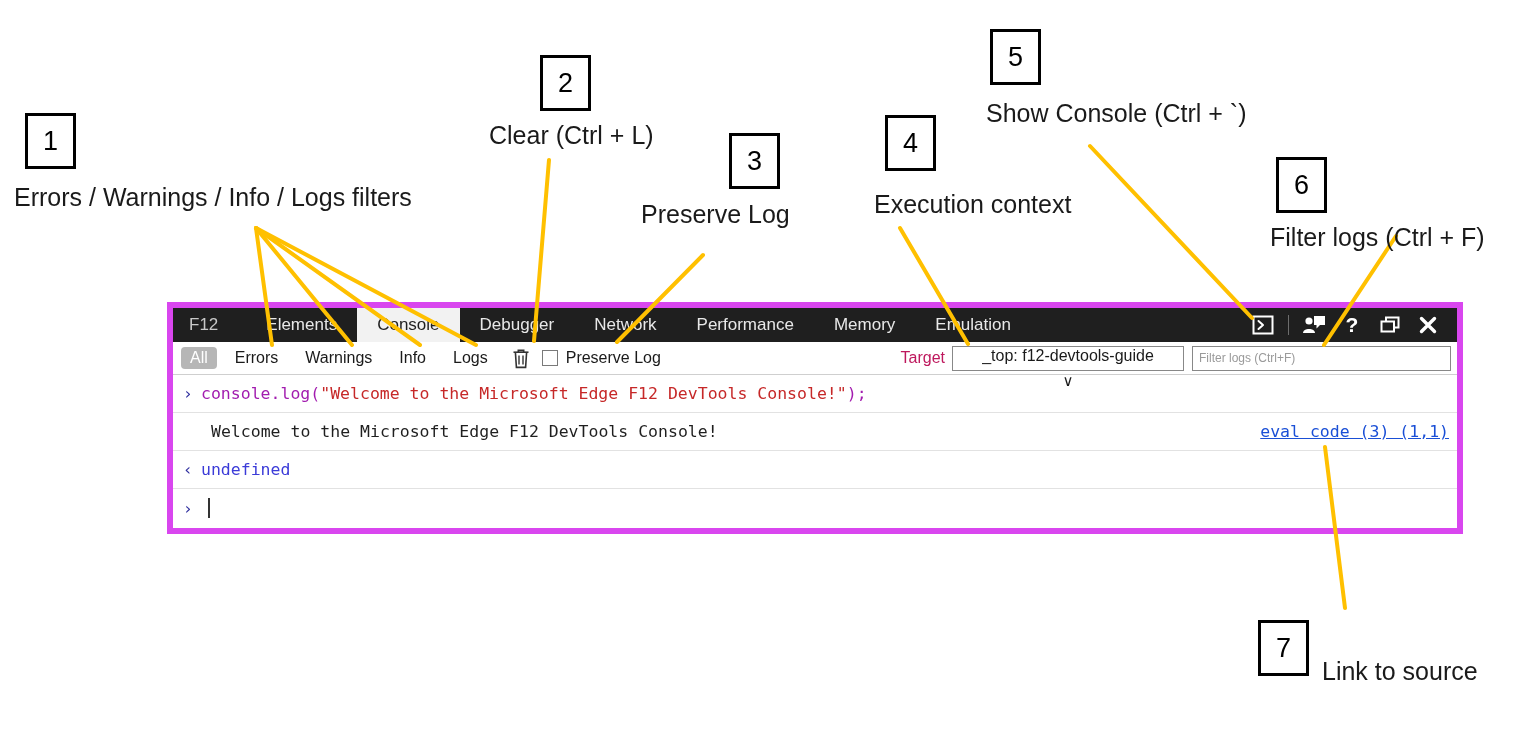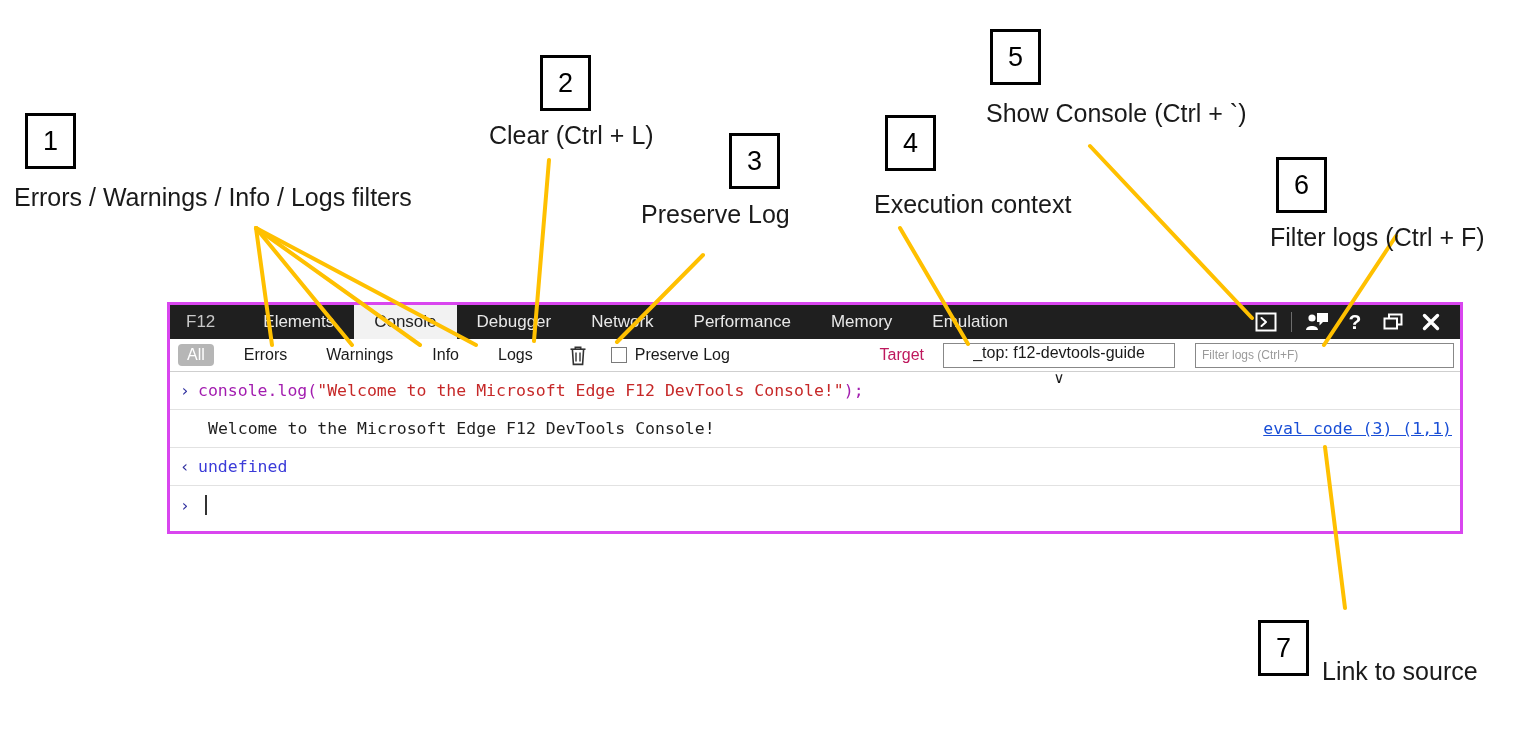--- a/index.html
+++ b/index.html
@@ -49,21 +49,21 @@
   }
 
   
   #devtools {
     position: absolute;
     left: 167px;
     top: 302px;
     width: 1296px;
     height: 232px;
     background: #ffffff;
-    border: 3px solid #d946ef;
+    border: 6px solid #d946ef;
     box-sizing: border-box;
     z-index: 2;
   }
 
   
   .tabstrip {
     position: relative;
     height: 34px;
     background: #1f1f1f;
     display: flex;
@@ -116,21 +116,21 @@
   
   .filterbar {
     position: relative;
     height: 33px;
     background: #ffffff;
     border-bottom: 1px solid #cfcfcf;
     display: flex;
     align-items: center;
     padding: 0 6px 0 8px;
     box-sizing: border-box;
-    gap: 12px;
+    gap: 0px;
   }
   .fbtn {
     font-size: 16px;
     color: #1a1a1a;
     padding: 2px 9px;
     border-radius: 4px;
     white-space: nowrap;
     margin-right: 9px;
   }
   .fbtn.sel {

